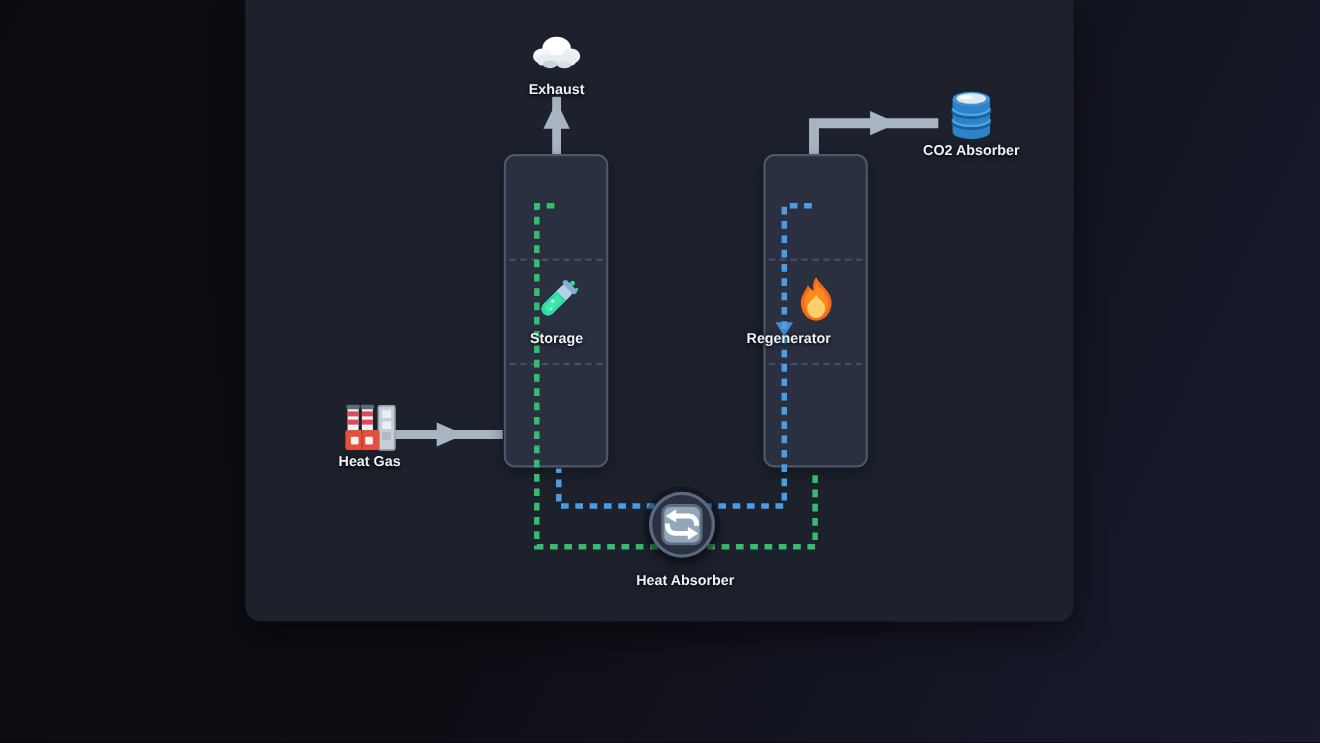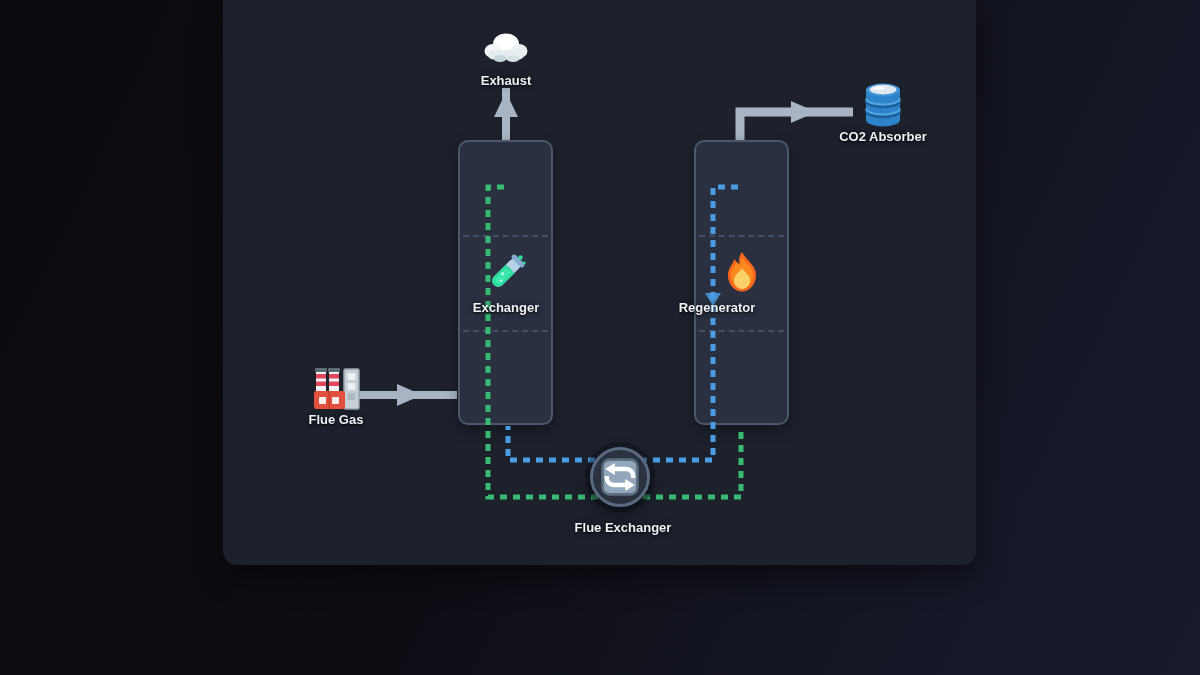--- a/index.html
+++ b/index.html
@@ -92,21 +92,21 @@
       <rect x="15" y="3" width="12" height="35" rx="6" fill="#b6d0e8"></rect>
       <path d="M15 15 h12 v17 a6 6 0 0 1 -12 0 Z" fill="#2ade9e"></path>
       <path d="M17.5 17 h7 v14 a3.5 3.5 0 0 1 -7 0 Z" fill="#51f0bd" opacity="0.5"></path>
       <rect x="13" y="1.5" width="16" height="5" rx="2.5" fill="#88abd4"></rect>
       <circle cx="19" cy="24" r="1.6" fill="#bdf8e0"></circle>
       <circle cx="23" cy="30" r="1.2" fill="#bdf8e0"></circle>
     </g>
     <circle cx="35.5" cy="5.5" r="2.2" fill="#2ade9e"></circle>
     <circle cx="39.3" cy="11" r="1.4" fill="#2ade9e"></circle>
   </svg>
-  <div class="node-label" style="left:506px;top:300px">Exchanger</div>
+  <div class="node-label" style="left:506px;top:300px">Storage</div>
 
   <svg class="node-icon" style="left:723px;top:251px" width="38" height="42" viewBox="0 0 38 42">
     <path d="M19 1 C 23 9 33 14 33 24 C 33 33.5 26.5 40.5 19 40.5 C 11.5 40.5 5 33.5 5 24 C 5 17.5 9.5 13.5 11.5 8 C 13.5 11.5 15.5 13 16.5 12.5 C 15.5 8.5 16.5 4 19 1 Z" fill="#f8691d"></path>
     <path d="M19 6 C 22 12 30 16 30 24 C 30 31 25 37.5 19 38.5 C 13 37.5 8 31 8 24 C 8 18.5 12 15 13.5 11 C 15 13.5 16.5 14.5 17.5 14 Z" fill="#fb8f1e" opacity="0.85"></path>
     <path d="M19 17 C 21.5 21.5 27 23.5 27 29 C 27 34.5 23.5 38 19 38 C 14.5 38 11 34.5 11 29 C 11 23.5 16.5 21.5 19 17 Z" fill="#fed06a"></path>
   </svg>
   <div class="node-label" style="left:717px;top:300px">Regenerator</div>
 
   <svg class="node-icon" style="left:313px;top:365px" width="48" height="46" viewBox="0 0 48 46">
     <rect x="31" y="4" width="15" height="40" rx="1.5" fill="#c6cfd6" stroke="#98a4ad" stroke-width="1.5"></rect>
@@ -119,21 +119,21 @@
     <rect x="2" y="3" width="12" height="4" rx="1" fill="#5f6b74"></rect>
     <rect x="16" y="6" width="10" height="22" fill="#f0f3f5"></rect>
     <rect x="16" y="9" width="10" height="4.5" fill="#e0475a"></rect>
     <rect x="16" y="16.5" width="10" height="4.5" fill="#e0475a"></rect>
     <rect x="15" y="3" width="12" height="4" rx="1" fill="#5f6b74"></rect>
     <rect x="1" y="26" width="31" height="18" rx="2" fill="#e2503e"></rect>
     <rect x="15.5" y="26" width="1.5" height="18" fill="#c53c2c"></rect>
     <rect x="6" y="32" width="7" height="7" rx="1" fill="#ffffff" opacity="0.92"></rect>
     <rect x="19" y="32" width="7" height="7" rx="1" fill="#ffffff" opacity="0.92"></rect>
   </svg>
-  <div class="node-label" style="left:336px;top:412px">Flue Gas</div>
+  <div class="node-label" style="left:336px;top:412px">Heat Gas</div>
 
   <svg class="node-icon" style="left:863px;top:80px" width="40" height="50" viewBox="0 0 40 50">
     <path d="M3 10 V40 A17 6.5 0 0 0 37 40 V10 Z" fill="#2c83c9"></path>
     <path d="M3 21 A17 6 0 0 0 37 21" stroke="#1c5f9d" stroke-width="2.6" fill="none"></path>
     <path d="M3 31 A17 6 0 0 0 37 31" stroke="#1c5f9d" stroke-width="2.6" fill="none"></path>
     <path d="M3 18.5 A17 6 0 0 0 37 18.5" stroke="#5fb0e8" stroke-width="2" fill="none" opacity="0.8"></path>
     <path d="M3 28.5 A17 6 0 0 0 37 28.5" stroke="#5fb0e8" stroke-width="2" fill="none" opacity="0.8"></path>
     <ellipse cx="20" cy="10" rx="17" ry="6.5" fill="#3f93d6"></ellipse>
     <ellipse cx="20" cy="9.6" rx="13.5" ry="4.8" fill="#dfe9ef"></ellipse>
     <ellipse cx="15.5" cy="8.4" rx="6" ry="1.9" fill="#ffffff" opacity="0.85"></ellipse>
@@ -142,21 +142,21 @@
 
   <div class="heatx">
     <svg width="38" height="38" viewBox="0 0 36 36">
       <rect x="1.5" y="1.5" width="33" height="33" rx="6.5" fill="#92a8ba" stroke="#5c6f80" stroke-width="2.5"></rect>
       <path d="M30.5 19 V17 A6.5 6.5 0 0 0 24 10.5 H12.5" stroke="#ffffff" stroke-width="4.2" fill="none"></path>
       <polygon points="13,4.8 13,16.2 4,10.5" fill="#ffffff"></polygon>
       <path d="M5.5 17 V19 A6.5 6.5 0 0 0 12 25.5 H23.5" stroke="#ffffff" stroke-width="4.2" fill="none"></path>
       <polygon points="23,19.8 23,31.2 32,25.5" fill="#ffffff"></polygon>
     </svg>
   </div>
-  <div class="node-label" style="left:623px;top:520px">Flue Exchanger</div>
+  <div class="node-label" style="left:623px;top:520px">Heat Absorber</div>
 
   <div class="footer">
     
     
     
     
   </div>
 
 </div>
 

